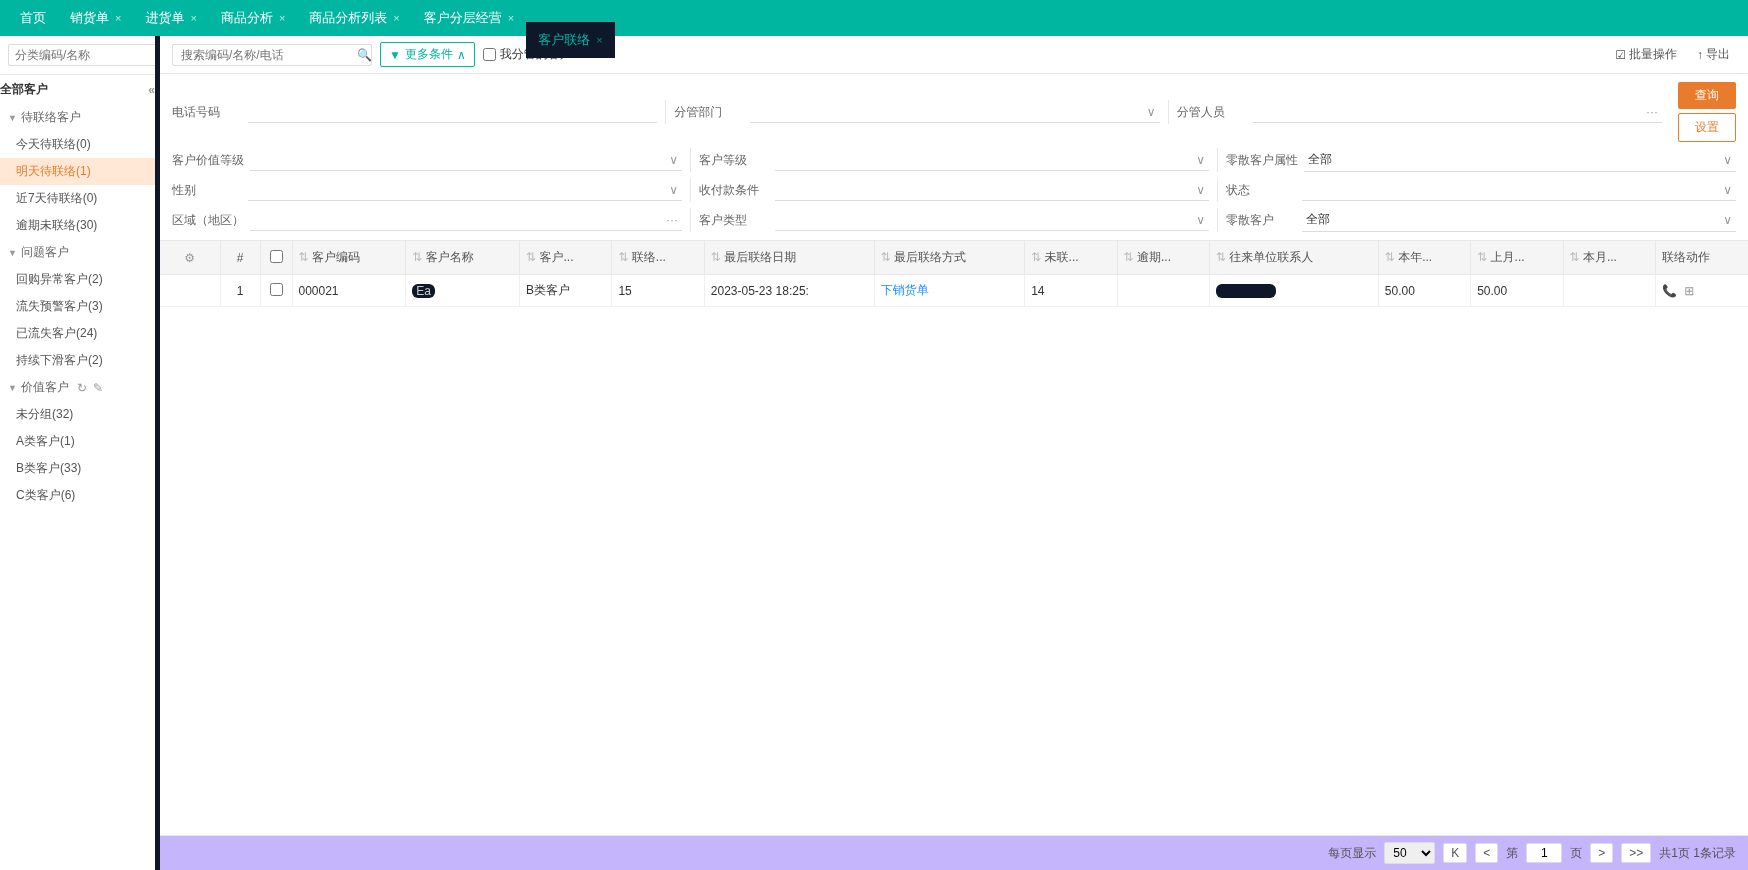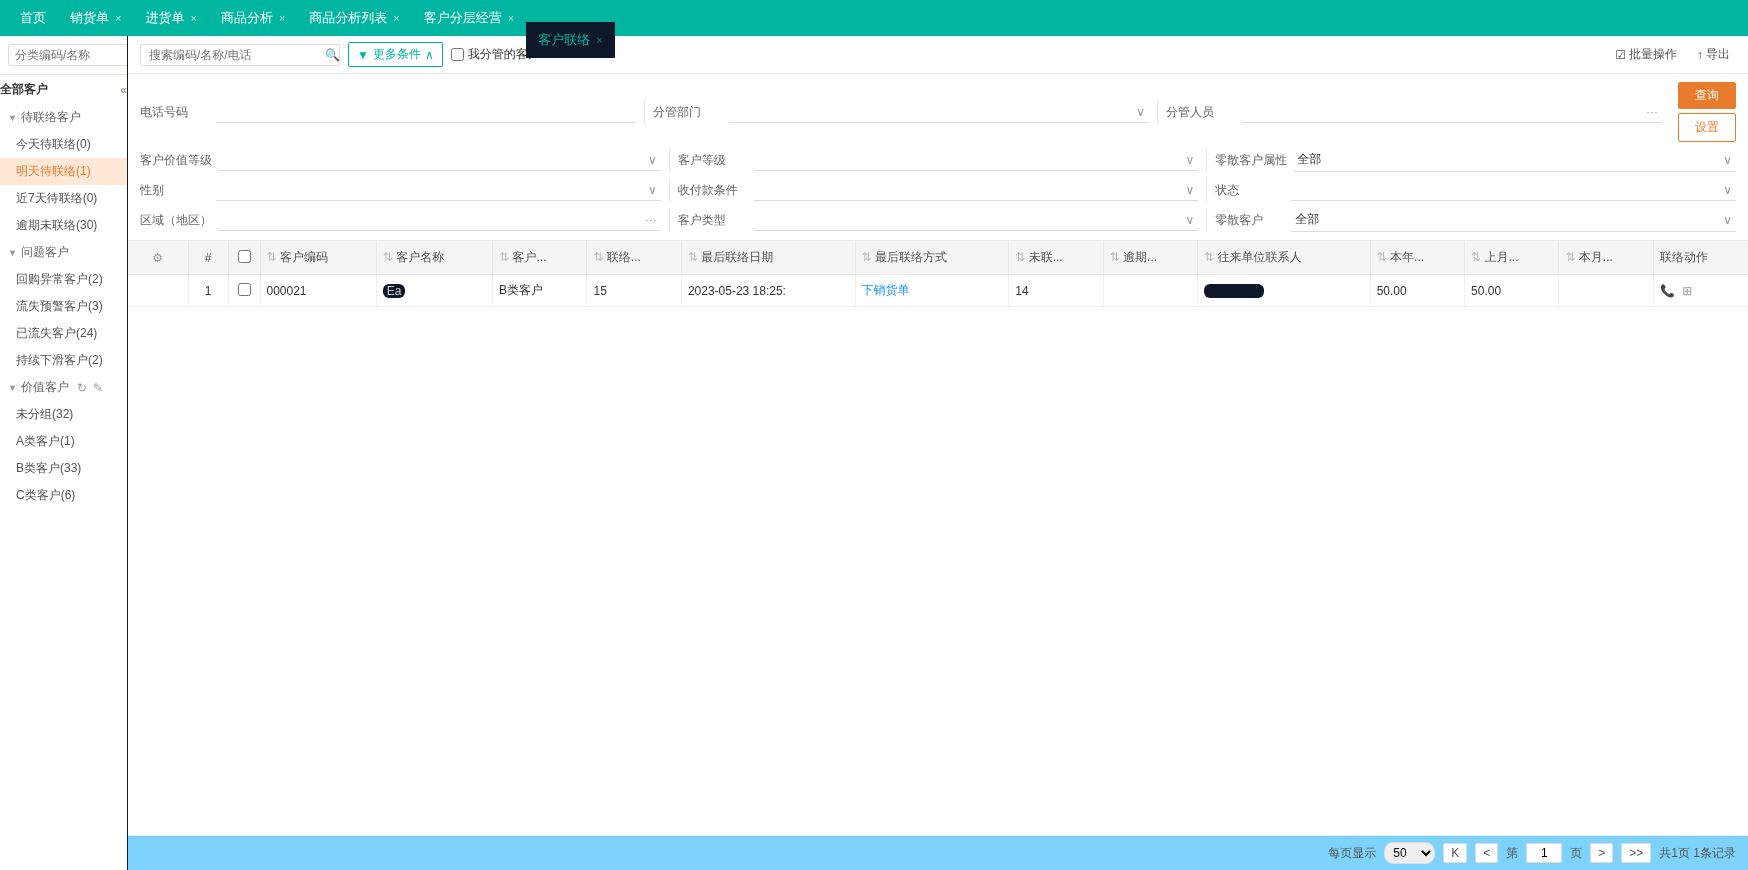--- a/index.html
+++ b/index.html
@@ -35,23 +35,23 @@
 
     
     .main-layout {
       display: flex;
       height: calc(100vh - 36px);
       overflow: hidden;
     }
 
     
     .sidebar {
-      width: 128px;
+      width: 160px;
       background: #fff;
-      border-right: 1px solid #0f172a;
+      border-right: 5px solid #0f172a;
       overflow-y: auto;
       flex-shrink: 0;
     }
     .sidebar-search {
       padding: 8px;
       display: flex;
       align-items: center;
       border-bottom: 1px solid #e8e8e8;
     }
     .sidebar-search input {
@@ -268,35 +268,35 @@
     .customer-name-blur {
       background: #0f172a;
       color: #ccc;
       border-radius: 6px;
       padding: 0 4px;
     }
     .settings-icon { color: #999; cursor: pointer; }
 
     
     .pagination-bar {
-      background: #7dd3fc;
+      background: #c4b5fd;
       border-top: 1px solid #e8e8e8;
       padding: 6px 12px;
       display: flex;
       align-items: center;
       justify-content: flex-end;
       gap: 8px;
       font-size: 12px;
       color: #555;
     }
     .page-size-select {
       border: 1px solid #ddd;
       padding: 2px 4px;
       font-size: 12px;
-      border-radius: 9px;
+      border-radius: 2px;
     }
     .page-btn {
       border: 1px solid #ddd;
       background: #fff;
       padding: 2px 7px;
       cursor: pointer;
       border-radius: 2px;
       font-size: 12px;
       color: #555;
     }

